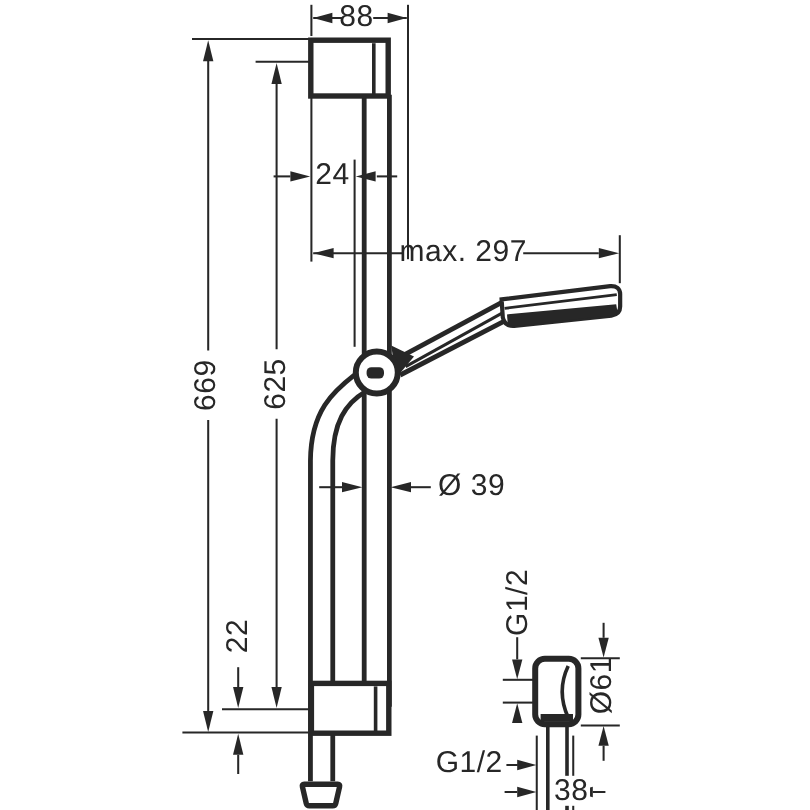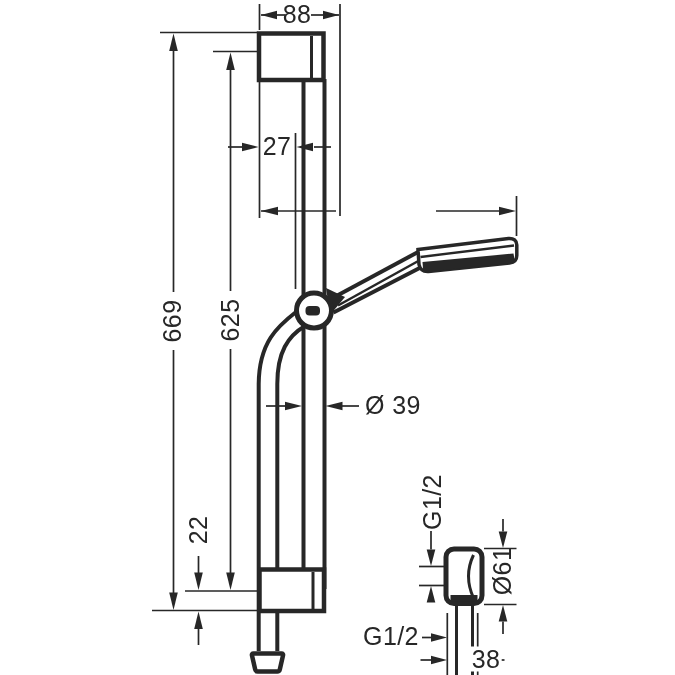--- a/index.html
+++ b/index.html
@@ -159,23 +159,24 @@
       <g stroke-width="1.7">
         <path class="s" d="M420.5,660 H431"></path>
         <polygon class="f" points="447,660 431,655.7 431,664.3"></polygon>
         <polygon class="f" points="478,660 494,655.7 494,664.3"></polygon>
         <path class="s" d="M494,660 H504.5"></path>
       </g>
     </g>
   </svg>
 
   <div class="lbl" style="left:297px;top:14px;">88</div>
-  <div class="lbl" style="left:277px;top:146px;">27</div>
+  <div class="lbl" style="left:277px;top:146px;">24</div>
+  <div class="lbl" style="left:386px;top:210px;">max. 297</div>
   <div class="lbl" style="left:393px;top:405px;">Ø 39</div>
   <div class="lbl rot" style="left:172px;top:321px;">669</div>
   <div class="lbl rot" style="left:230px;top:320px;">625</div>
   <div class="lbl rot" style="left:198px;top:530px;">22</div>
   <div class="lbl rot" style="left:432px;top:502px;">G1/2</div>
   <div class="lbl rot" style="left:502px;top:571px;">Ø61</div>
   <div class="lbl" style="left:391px;top:636px;">G1/2</div>
-  <div class="lbl bgw" style="left:486px;top:659px;">38</div>
+  <div class="lbl bgw" style="left:476px;top:659px;">38</div>
 
 </div>
 
 </body></html>

